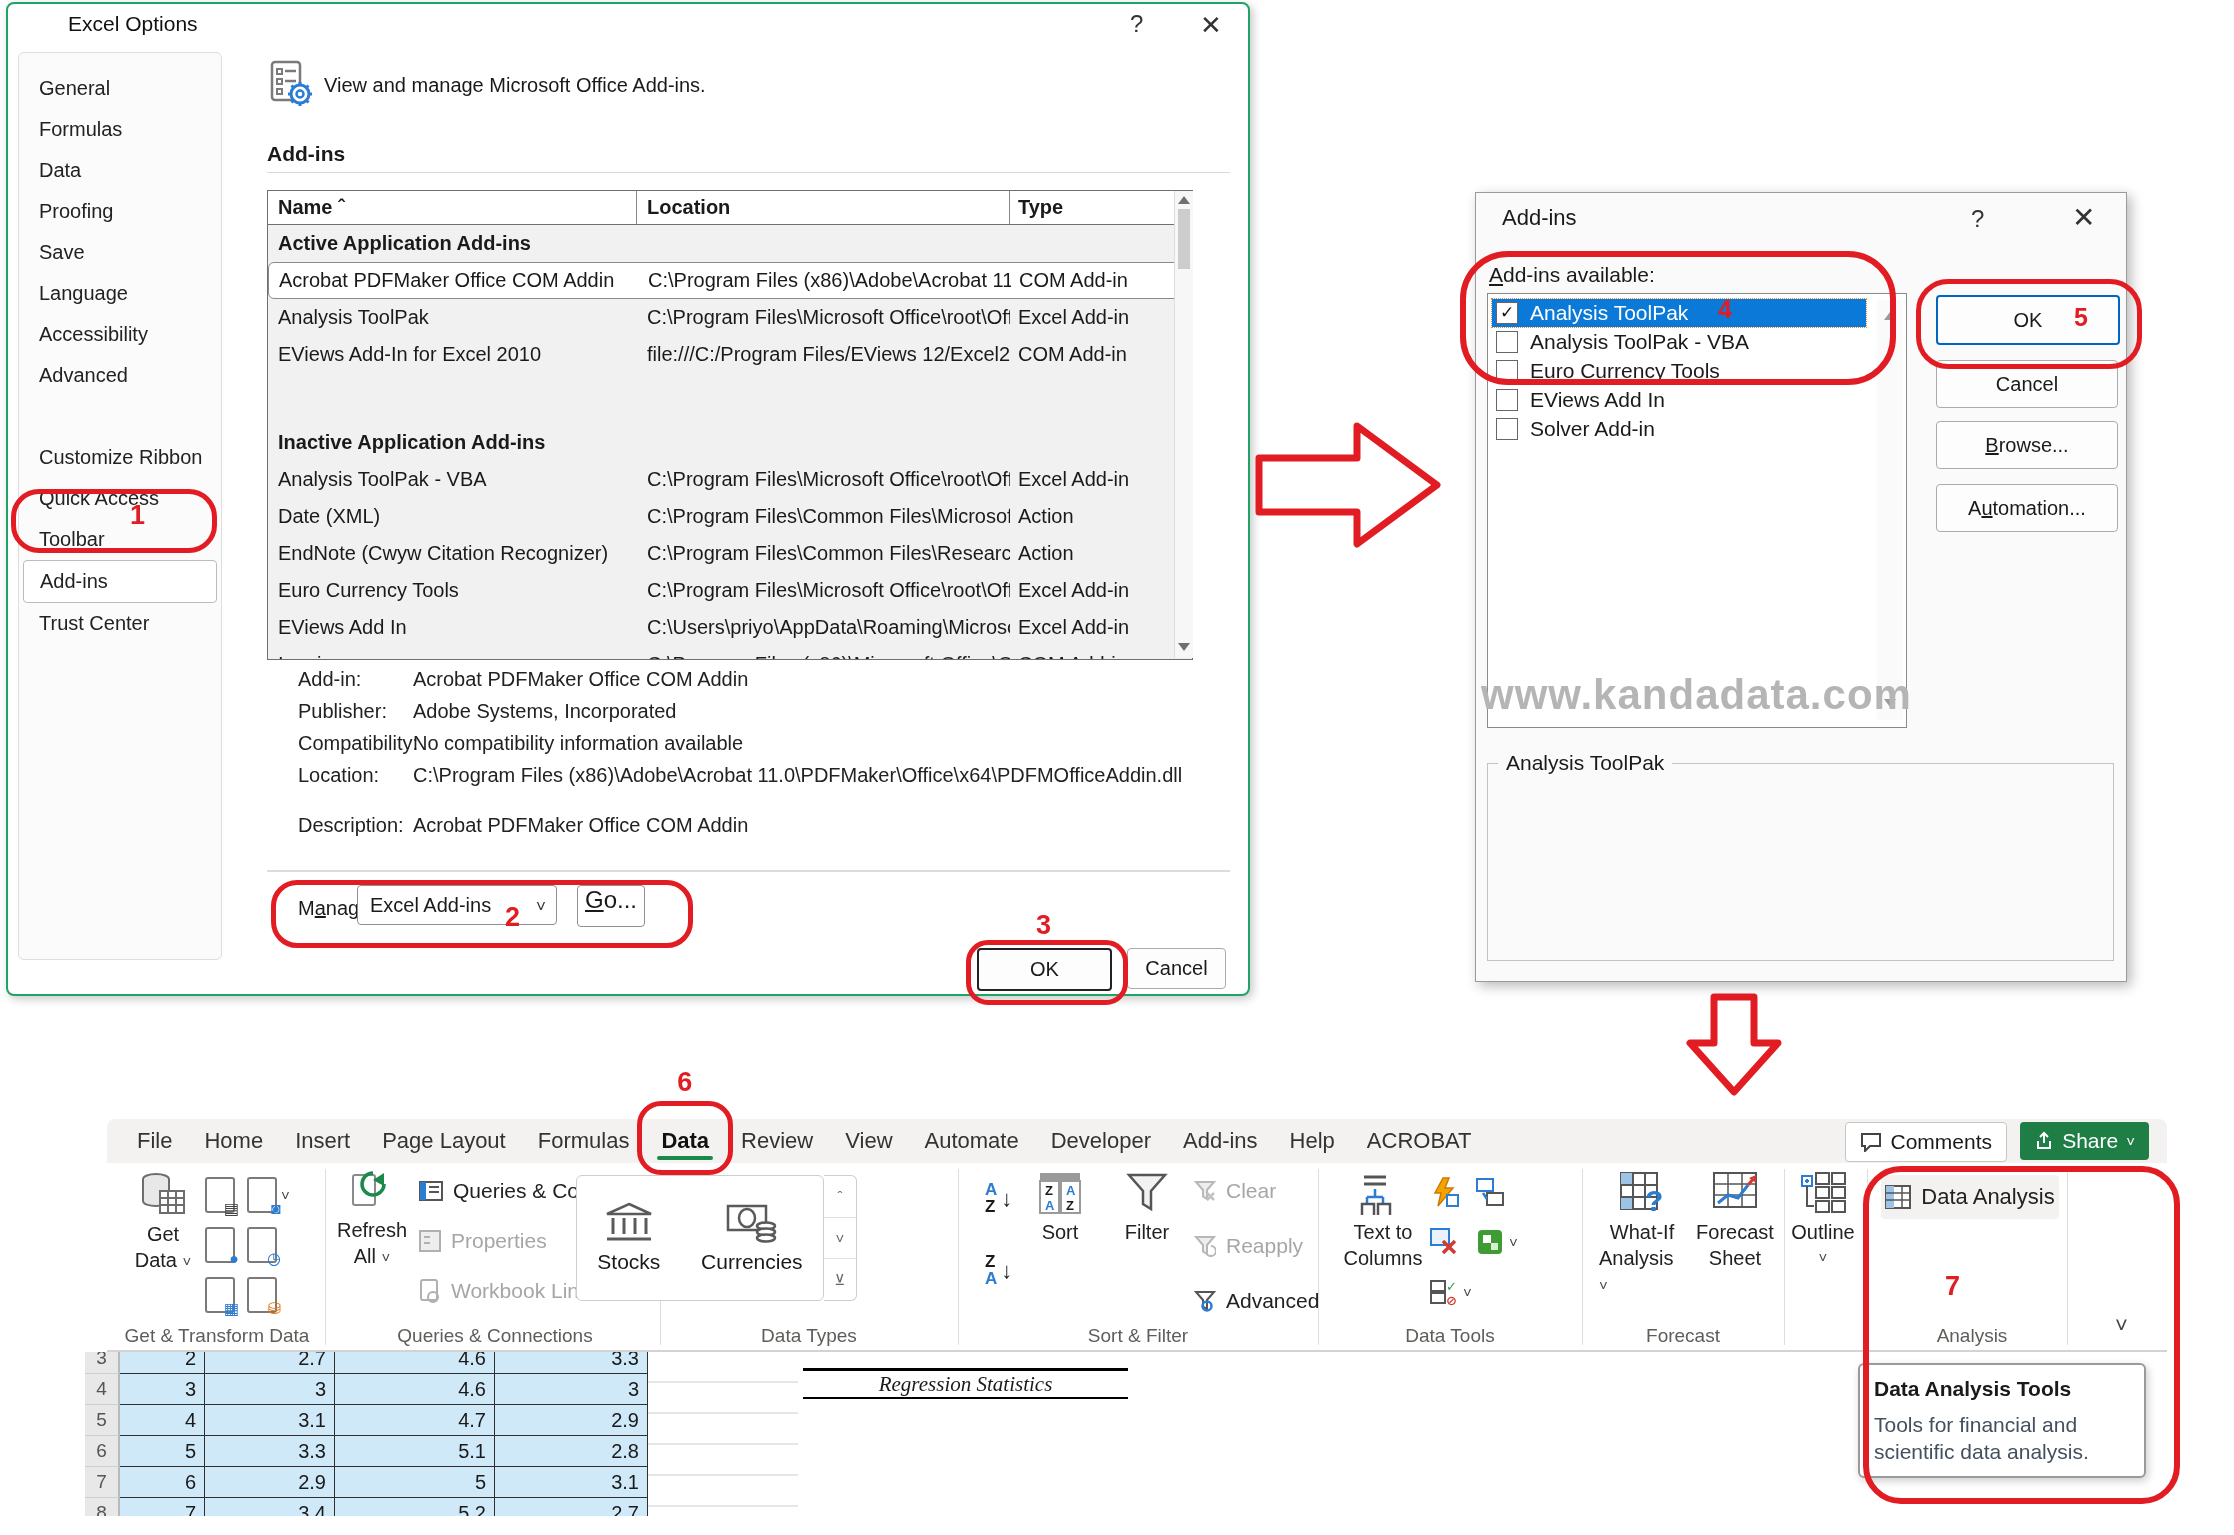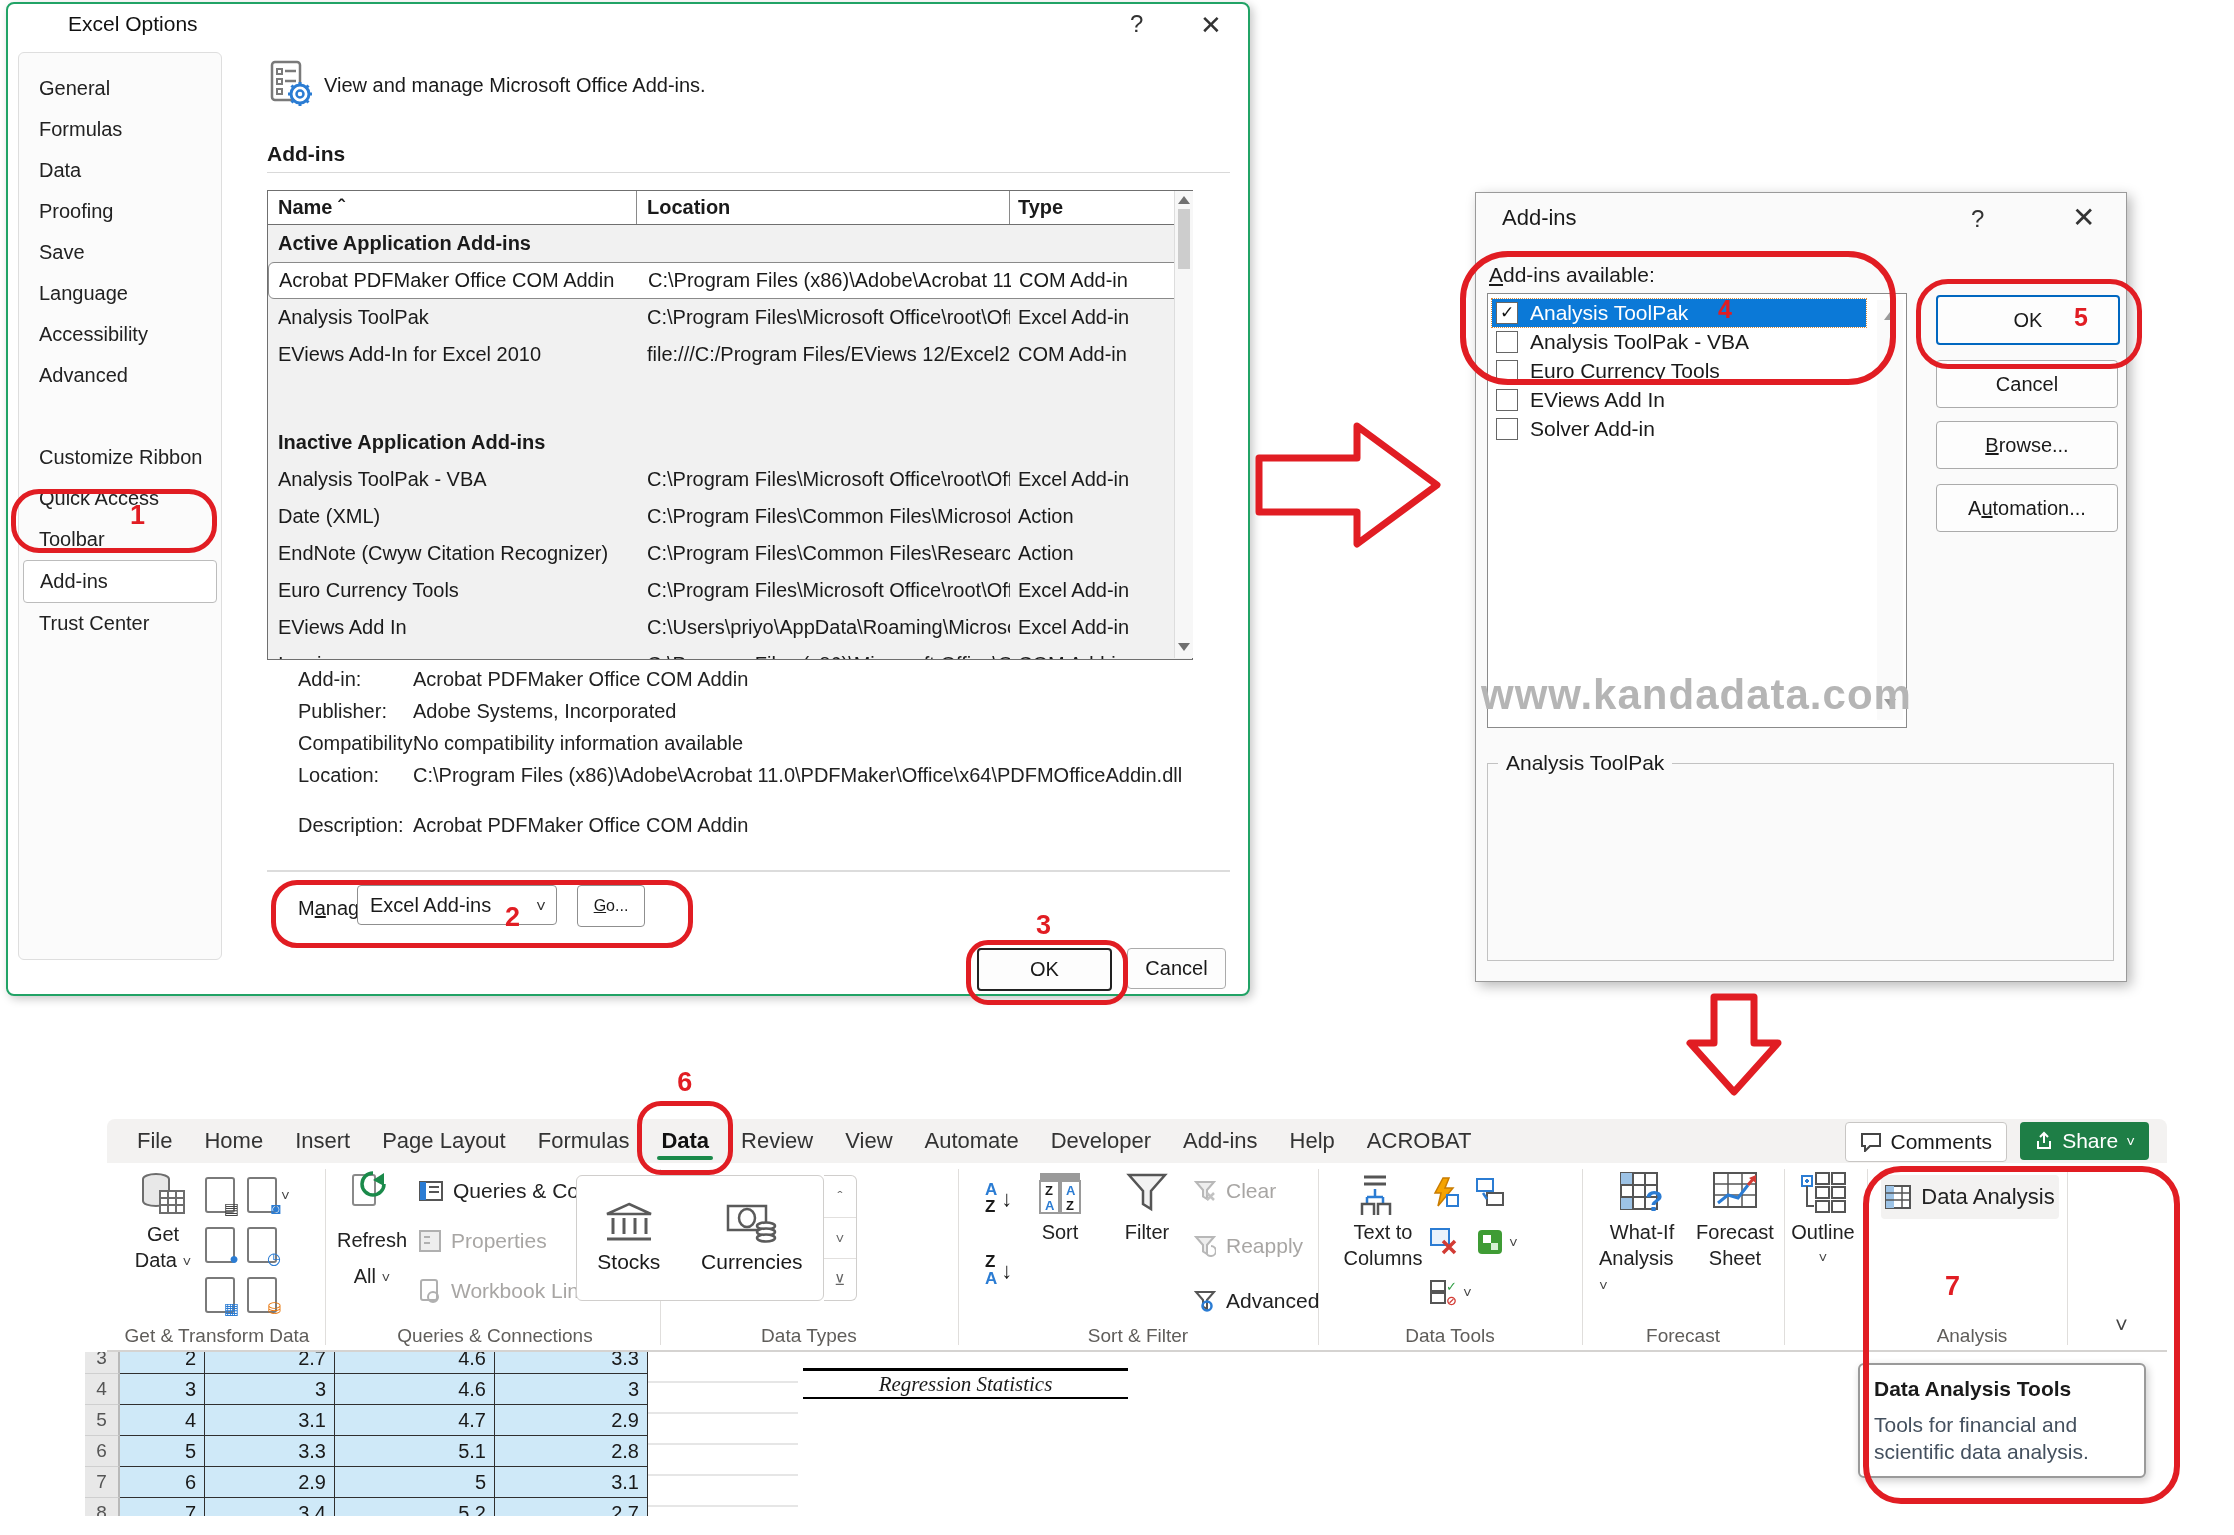--- a/index.html
+++ b/index.html
@@ -51,21 +51,21 @@
   .dvalue{color:#222;}
   .drow.last{margin-top:27px;}
   #xl-sep{left:259px;top:866px;width:963px;height:2px;background:#dcdcdc;}
   
   #xl-manage-label{left:290px;top:893px;font-size:20px;}
   #xl-manage-select{left:349px;top:881px;width:200px;height:40px;border:1px solid #8f8f8f;border-radius:4px;
     background:#fff;font-size:20px;display:flex;align-items:center;padding-left:12px;box-sizing:border-box;}
   #xl-manage-num{left:497px;top:898px;}
   #xl-manage-chevron{left:528px;top:893px;font-size:17px;color:#333;}
   #xl-go{left:569px;top:881px;width:66px;height:40px;border:1px solid #8f8f8f;border-radius:4px;background:#fff;
-    font-size:16px;display:flex;align-items:center;justify-content:center;}
+    font-size:24px;display:flex;justify-content:center;}
   #ann-manage{left:263px;top:876px;width:412px;height:58px;border-radius:26px;}
   
   .btn{position:absolute;display:flex;align-items:center;justify-content:center;background:#fdfdfd;
     border:1px solid #ababab;border-radius:4px;font-size:20px;}
   #xl-ok{left:969px;top:944px;width:131px;height:39px;border:2px solid #222;}
   #xl-cancel{left:1119px;top:944px;width:97px;height:39px;}
   #ann-ok3{left:958px;top:936px;width:152px;height:55px;border-radius:22px;}
   
   #arrow-right{left:1255px;top:418px;z-index:40;}
   #arrow-down{left:1686px;top:993px;z-index:40;}
@@ -572,21 +572,21 @@
           <span class="mark" style="color:#2b7cd3;">▦</span>
         </span>
       </div>
     <div class="mini" style="left:140px;top:114px;">
         <span class="docic">
           <span class="mark" style="color:#e8750a;">⛁</span>
         </span>
       </div>
     <div class="glabel" style="left:10px;width:200px;">Get &amp; Transform Data</div>
 
-    <div class="bigbtn" style="left:228px;width:74px;gap:10px;">
+    <div class="bigbtn" style="left:228px;width:74px;">
       <span class="ic">
         <svg width="42" height="42" viewBox="0 0 42 42">
           <rect x="2" y="4" width="22" height="30" rx="2" fill="#fff" stroke="#8a8a8a" stroke-width="2"></rect>
           <path d="M33 13 a11 11 0 1 1 -11 -11" fill="none" stroke="#1a8a4a" stroke-width="3.5"></path>
           <polygon points="33,2 33,15 22,9" fill="#1a8a4a"></polygon>
         </svg>
       </span>
       <span>Refresh</span>
       <span><span>All</span> <span class="chev">˅</span></span>
     </div>

